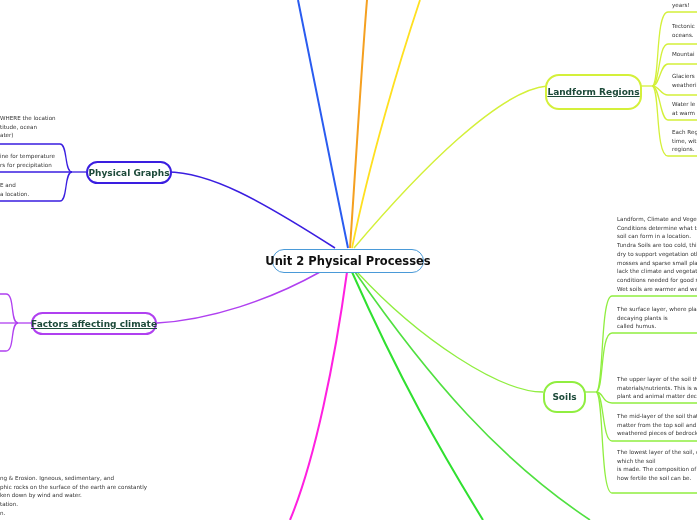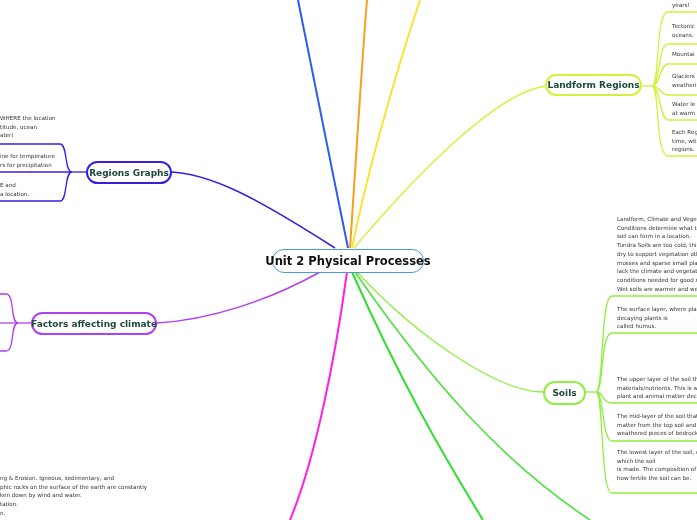--- a/index.html
+++ b/index.html
@@ -61,51 +61,51 @@
     <path d="M596 392 C 604 392, 602 403, 612 403 L 697 403"></path>
     <path d="M596 392 C 604 392, 602 441, 612 441 L 697 441"></path>
     <path d="M596 392 C 604 392, 600 493, 612 493 L 697 493"></path>
   </g>
 </svg>
 
 <div class="node center" style="left:272px;top:249px;width:152px;height:24px;">
   <span>Unit 2 Physical Processes</span>
 </div>
 
-<div class="node main" style="left:545px;top:74px;width:97px;height:22px;border-color:#d4f03a;">
+<div class="node main" style="left:545px;top:74px;width:97px;height:36px;border-color:#d4f03a;text-decoration:underline;">
   <span>Landform Regions</span>
 </div>
 <div class="txt" style="left:672px;top:1px;width:25px;">years!</div>
 <div class="txt" style="left:672px;top:22px;width:25px;">Tectonic
 oceans.</div>
 <div class="txt" style="left:672px;top:50px;width:25px;">Mountai</div>
 <div class="txt" style="left:672px;top:72px;width:25px;">Glaciers
 weatheri</div>
 <div class="txt" style="left:672px;top:100px;width:25px;">Water le
 at warm</div>
 <div class="txt" style="left:672px;top:128px;width:25px;">Each Reg
 time, wit
 regions.</div>
 
 <div class="node main" style="left:86px;top:161px;width:86px;height:23px;border-color:#3a1ee0;">
-  <span>Regions Graphs</span>
+  <span>Physical Graphs</span>
 </div>
 <div class="txt" style="left:0;top:114px;width:60px;">WHERE the location
 titude, ocean
 ater)</div>
 <div class="txt" style="left:0;top:152px;width:60px;">ine for temperature
 rs for precipitation</div>
 <div class="txt" style="left:0;top:181px;width:60px;">E and
 a location.</div>
 
-<div class="node main" style="left:31px;top:312px;width:126px;height:23px;border-color:#b040f0;">
+<div class="node main" style="left:31px;top:312px;width:126px;height:23px;border-color:#b040f0;text-decoration:underline;">
   <span>Factors affecting climate</span>
 </div>
 
-<div class="node main" style="left:543px;top:381px;width:43px;height:24px;border-color:#90ee40;justify-content:center;">
+<div class="node main" style="left:543px;top:381px;width:43px;height:32px;border-color:#90ee40;justify-content:center;">
   <span>Soils</span>
 </div>
 <div class="txt" style="left:617px;top:215px;width:80px;">Landform, Climate and Veget
 Conditions determine what ty
 soil can form in a location.
 Tundra Soils are too cold, thir
 dry to support vegetation oth
 mosses and sparse small pla
 lack the climate and vegetati
 conditions needed for good s

